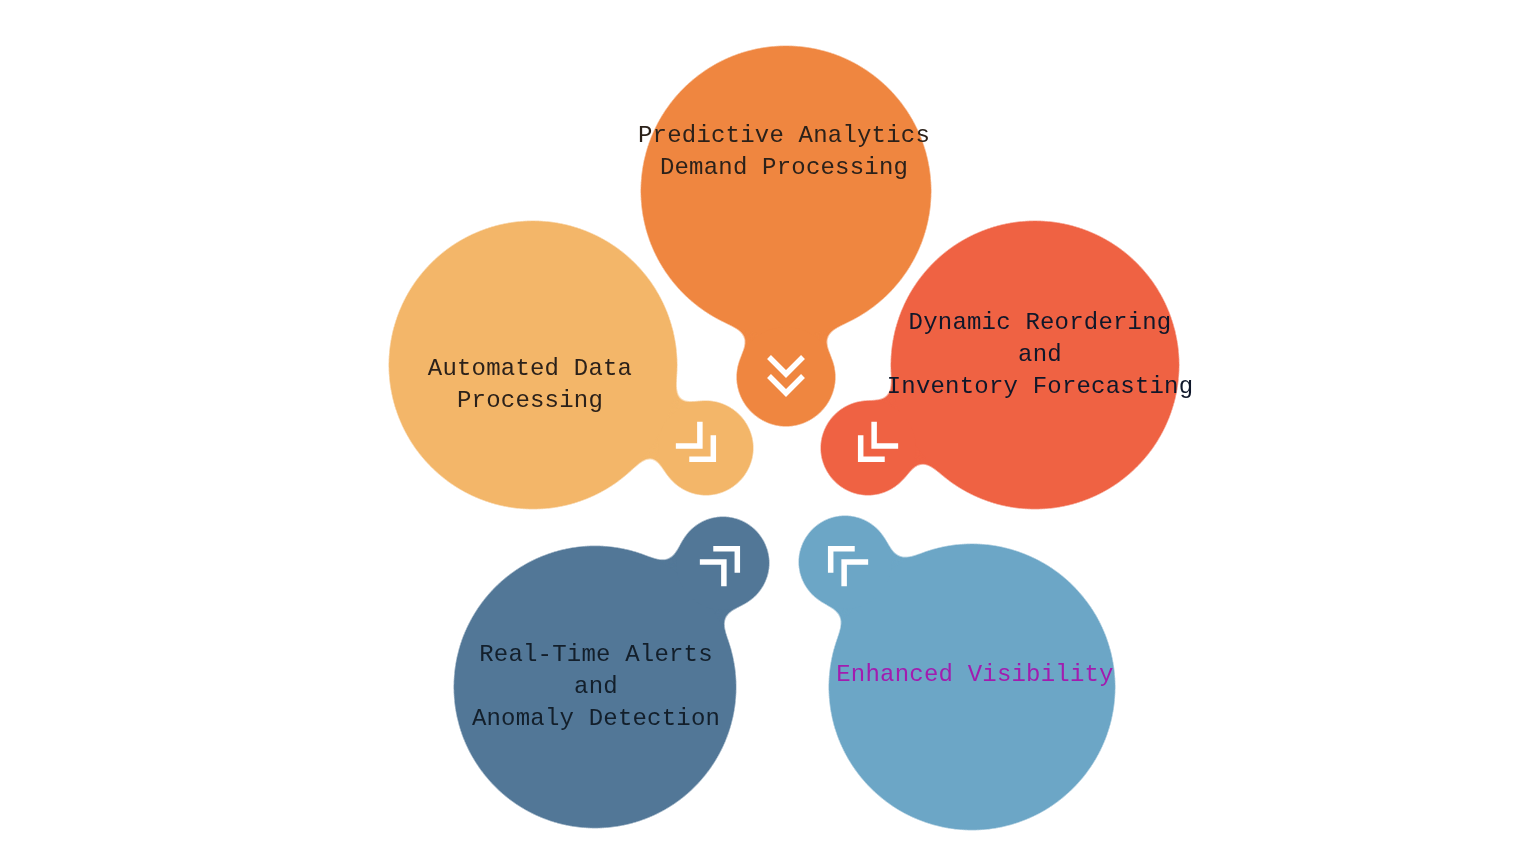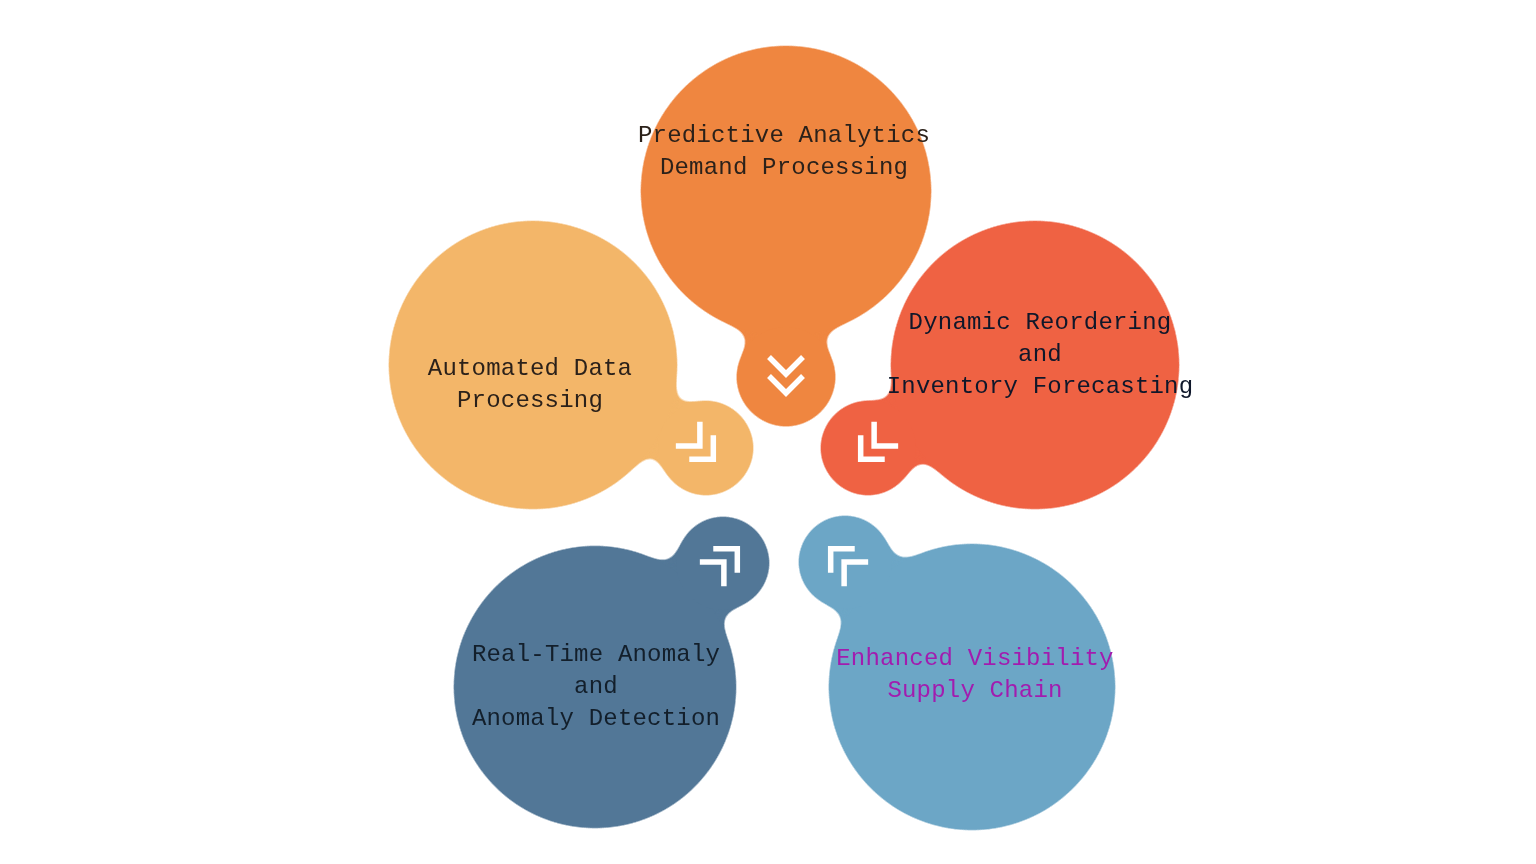--- a/index.html
+++ b/index.html
@@ -121,23 +121,22 @@
     <span>Processing</span>
   </div>
 
   <div class="bubble-label" style="left: 1040px; top: 355px; color: #0f172a;">
     <span>Dynamic Reordering</span>
     <span>and</span>
     <span>Inventory Forecasting</span>
   </div>
 
   <div class="bubble-label" style="left: 596px; top: 687px; color: rgb(19, 31, 43);">
-    <span>Real-Time Anomaly</span>
+    <span>Real-Time Alerts</span>
     <span>and</span>
     <span>Anomaly Detection</span>
   </div>
 
   <div class="bubble-label" style="left: 975px; top: 675px; color: #a21caf;">
     <span>Enhanced Visibility</span>
-    <span>Supply Chain</span>
   </div>
 
 </div>
 
 </body></html>

